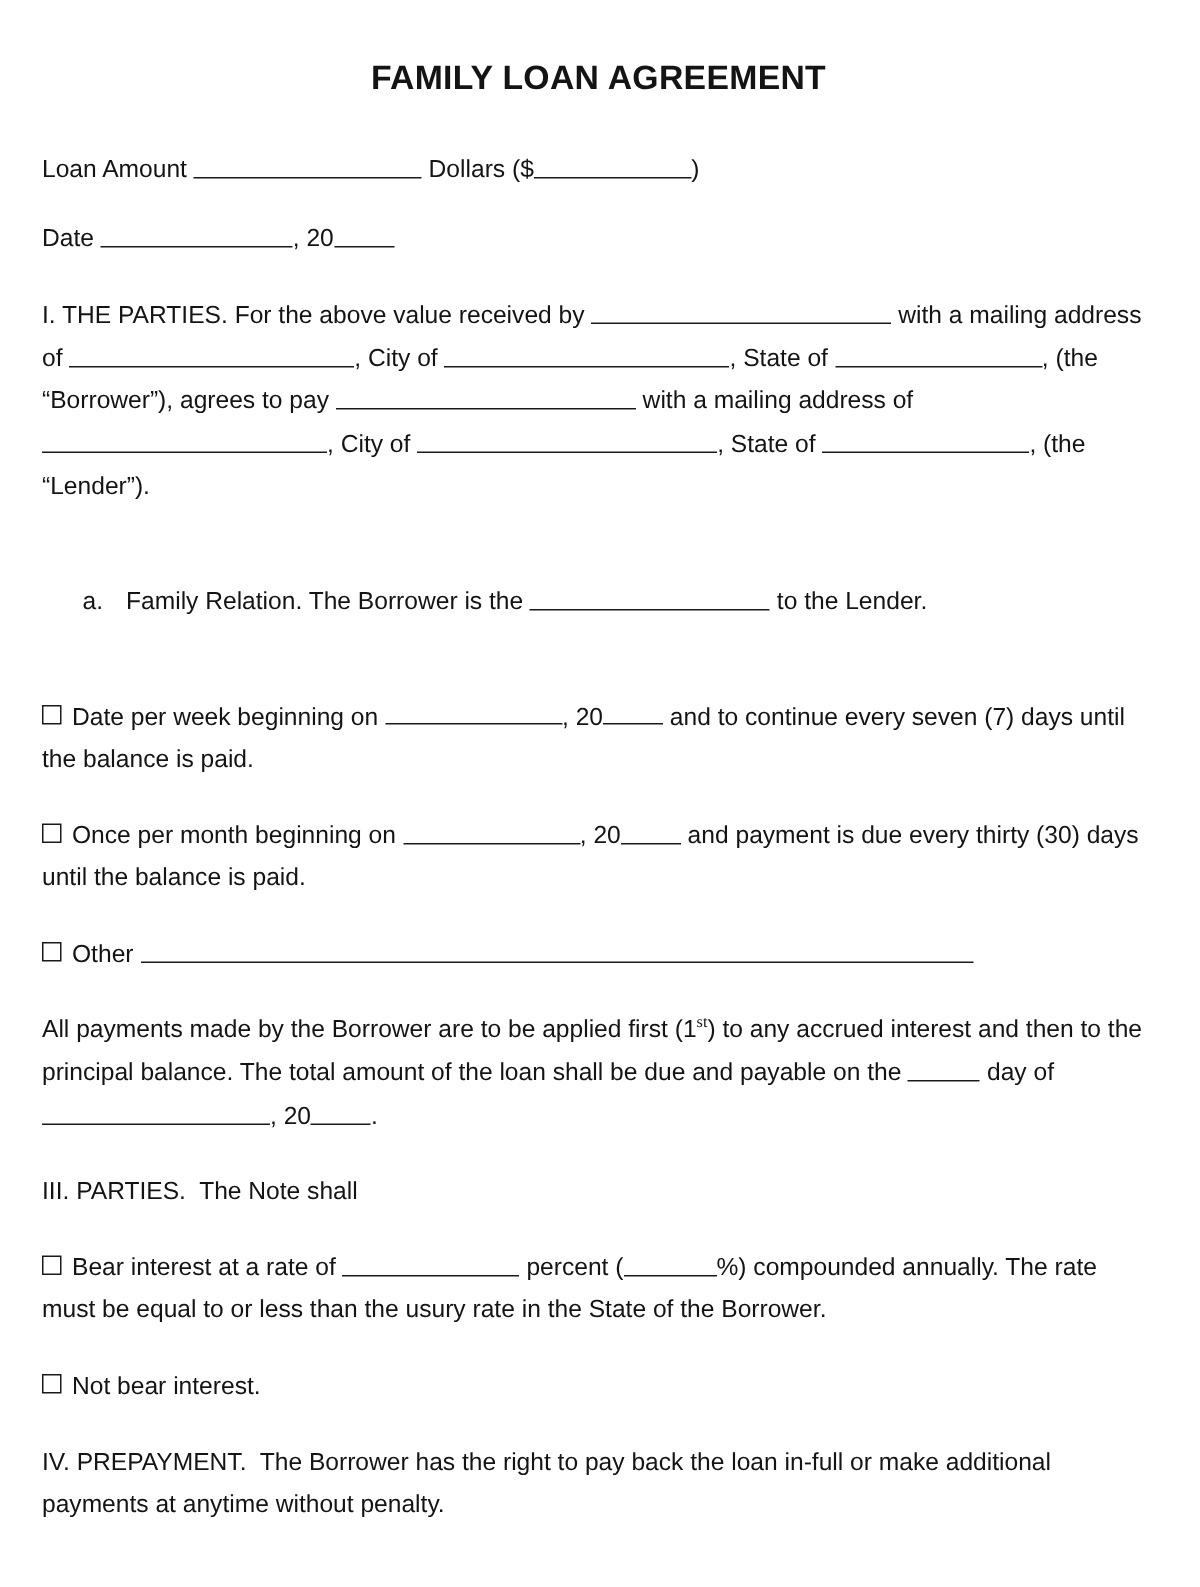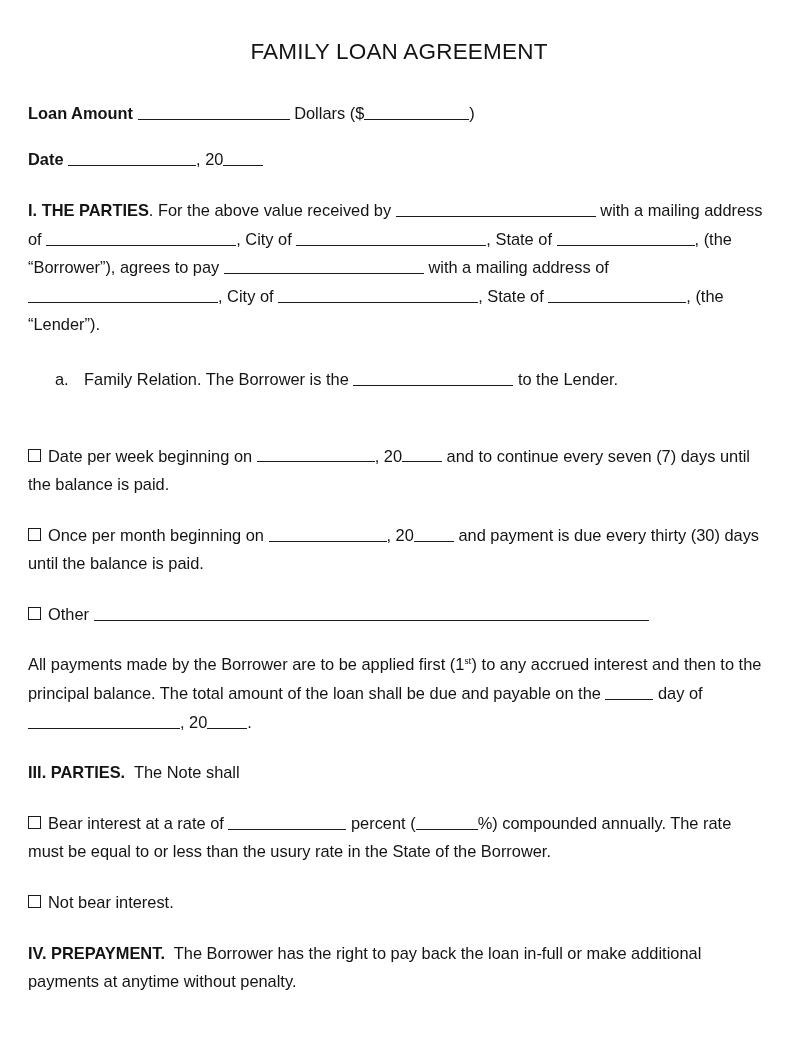--- a/index.html
+++ b/index.html
@@ -18,41 +18,41 @@
     position: relative;
     width: 800px;
     height: 1058px;
     background: #ffffff;
     box-sizing: border-box;
     padding: 0 30px 0 28px;
   }
   .doc-title {
     text-align: center;
     font-size: 22.5px;
-    font-weight: normal;
+    font-weight: bold;
     letter-spacing: 0.2px;
     margin: 0;
     padding-top: 40px;
     padding-bottom: 0;
     line-height: 1.1;
     color: #141414;
   }
   .block {
     font-size: 16.4px;
     line-height: 28.6px;
     color: #141414;
     text-align: left;
     margin: 0;
   }
   .spacer-18 { height: 18px; }
   .spacer-22 { height: 22px; }
   .spacer-26 { height: 26px; }
   .spacer-34 { height: 34px; }
 
-  .b { font-weight: bold; }
+  .b { font-weight: normal; }
 
   
   .blk {
     display: inline-block;
     border-bottom: 1.6px solid #1a1a1a;
     vertical-align: baseline;
     height: 0.92em;
     margin-bottom: -0.06em;
   }
   .w-40  { width: 40px; }
@@ -83,20 +83,21 @@
   .sup {
     font-size: 0.66em;
     vertical-align: super;
     line-height: 0;
     font-family: Liberation Serif, serif;
   }
   .listitem {
     padding-left: 27px;
     font-size: 16.4px;
     line-height: 28.6px;
+    margin-top: 22px;
   }
   .ltr {
     display: inline-block;
     width: 29px;
   }
 </style>
 </head>
 <body>
 
 <div class="page">

